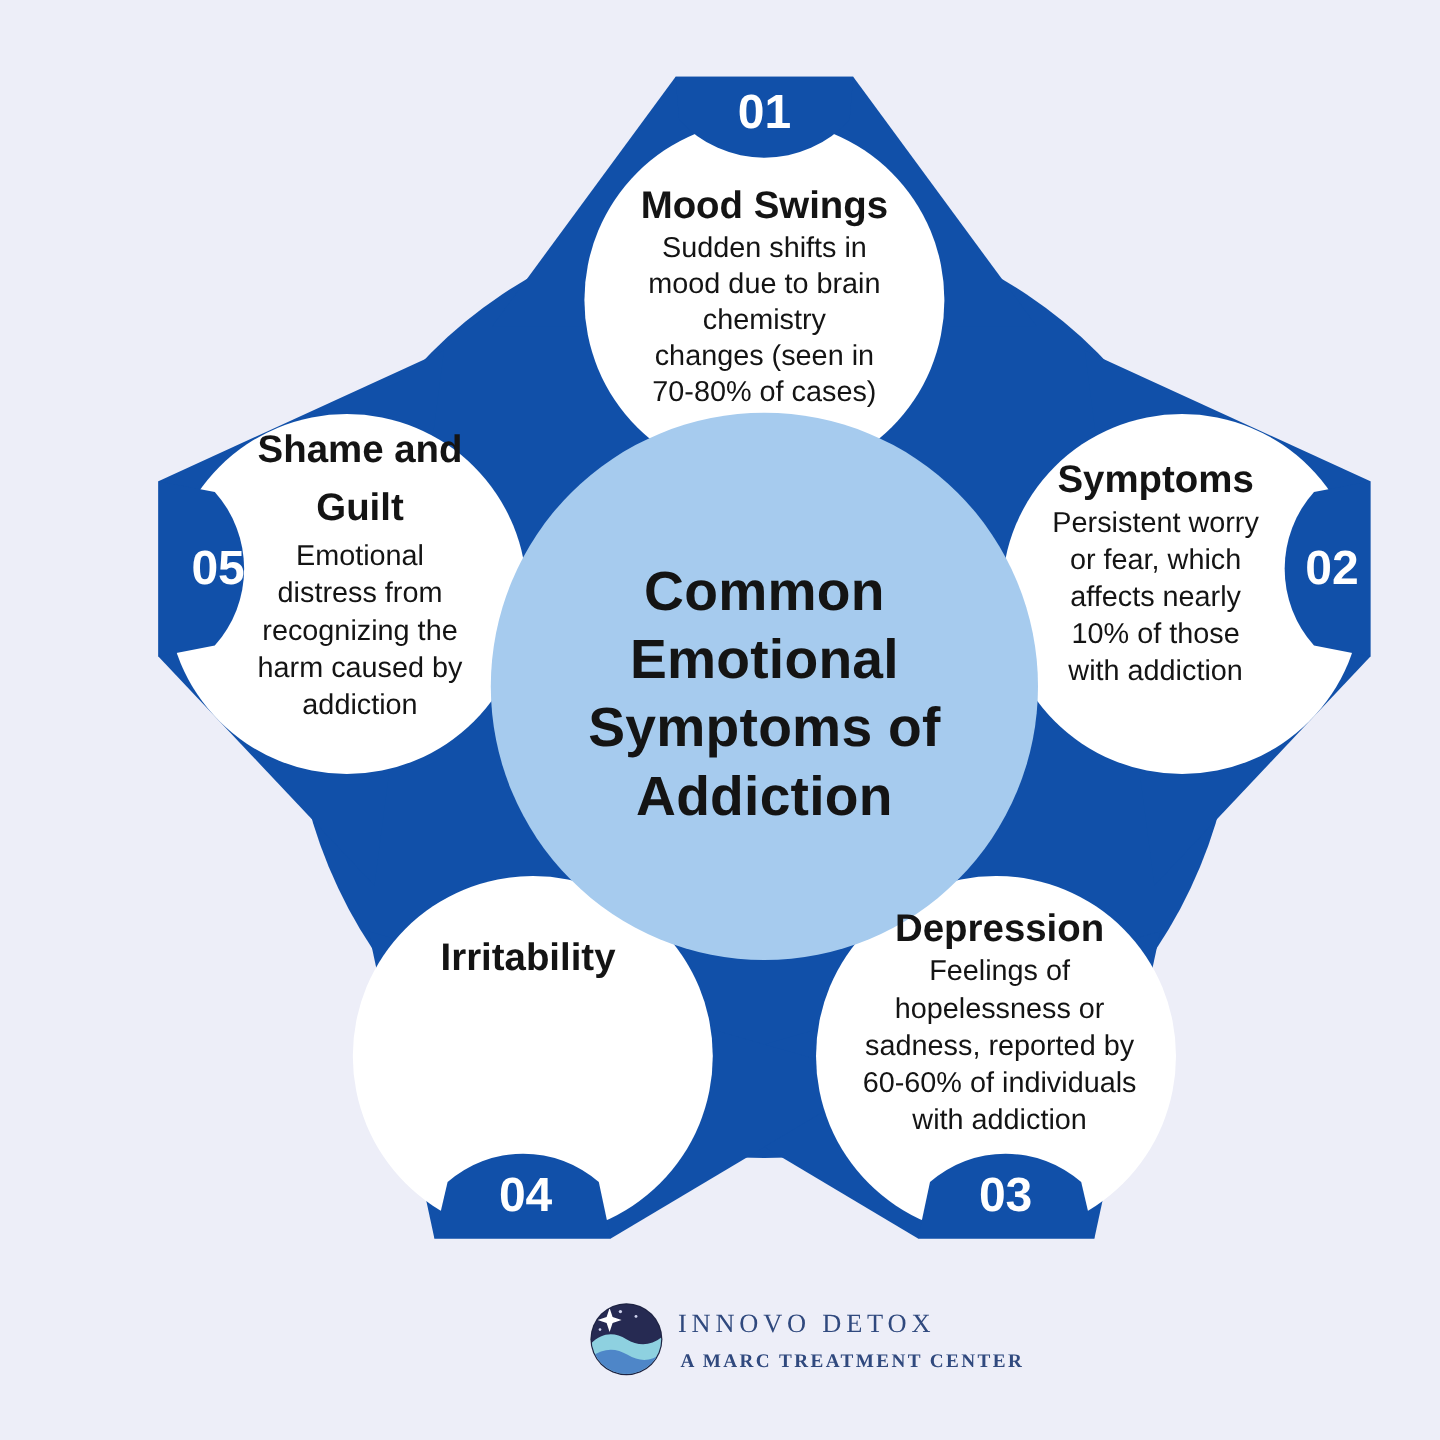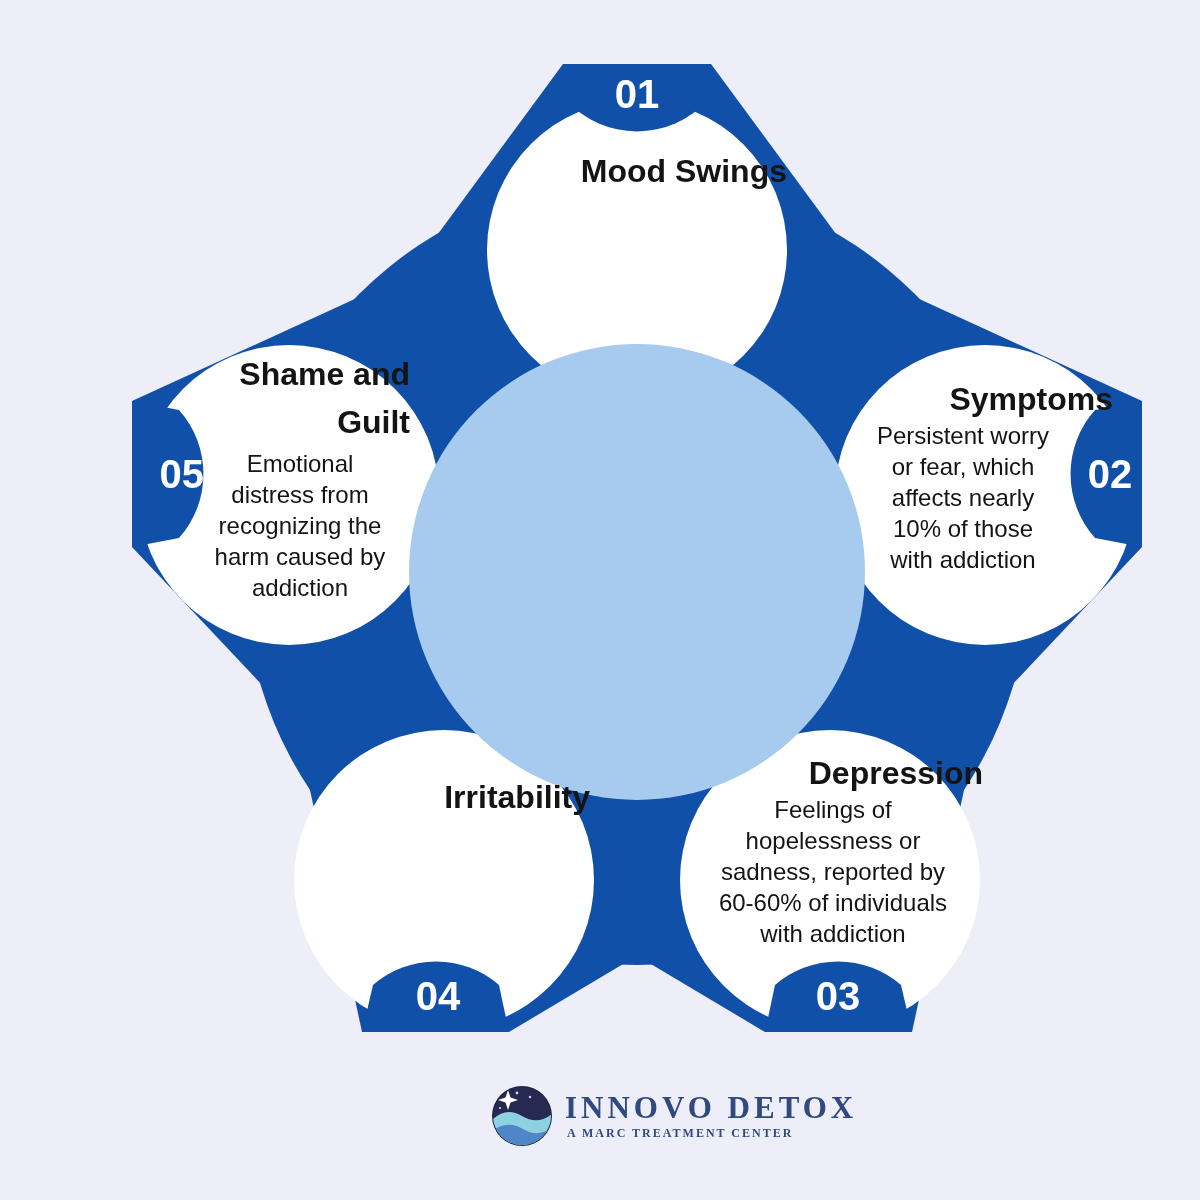--- a/index.html
+++ b/index.html
@@ -16,36 +16,36 @@
   .stage{position:absolute;inset:0;width:1200px;height:920px;}
   svg.diagram{position:absolute;left:0;top:0;}
   .fill-blue{fill:var(--blue);}
   .fill-node{fill:var(--node);}
   .fill-light{fill:var(--light);}
   .txt{position:absolute;color:var(--ink);text-align:center;}
   .center-title{
     width:340px;font-size:46px;line-height:57px;font-weight:bold;
     letter-spacing:.2px;
   }
-  .node-title{width:300px;font-size:32px;line-height:38px;font-weight:bold;text-align:right;}
+  .node-title{width:300px;font-size:32px;line-height:38px;font-weight:bold;}
   .node-title.two-line{width:220px;line-height:48px;}
   .node-desc{width:300px;font-size:24px;line-height:31px;white-space:pre-line;}
   .badge{
     position:absolute;width:80px;text-align:center;color:var(--badge);
     font-size:40px;line-height:44px;font-weight:bold;
   }
   .footer-brand{
     position:absolute;left:565px;top:1090px;color:var(--navy);
     font-family:"Liberation Serif","DejaVu Serif",serif;
-    font-size:31px;font-weight:700;letter-spacing:4px;white-space:nowrap;
+    font-size:22px;font-weight:400;letter-spacing:4px;white-space:nowrap;
   }
   .footer-tagline{
     position:absolute;left:567px;top:1126px;color:var(--navy);
     font-family:"Liberation Serif","DejaVu Serif",serif;
-    font-size:12px;font-weight:bold;letter-spacing:2px;white-space:nowrap;
+    font-size:16px;font-weight:bold;letter-spacing:2px;white-space:nowrap;
   }
 </style>
 </head>
 <body>
 
 <div class="stage">
 
   <svg class="diagram" width="1200" height="1200" viewBox="0 0 1200 1200">
 
     <circle cx="637" cy="572" r="393" class="fill-blue"></circle>
@@ -70,22 +70,28 @@
 
     <circle cx="637" cy="572" r="228" class="fill-light"></circle>
   </svg>
 
   <div class="badge" style="left:597px;top:72px;">01</div>
   <div class="badge" style="left:1070px;top:452px;">02</div>
   <div class="badge" style="left:798px;top:974px;">03</div>
   <div class="badge" style="left:398px;top:974px;">04</div>
   <div class="badge" style="left:124px;top:452px;text-align:right;">05</div>
 
+  <div class="txt center-title" style="left:467px;top:464px;">Common Emotional Symptoms of Addiction</div>
 
   <div class="txt node-title" style="left:487px;top:152px;">Mood Swings</div>
+  <div class="txt node-desc" style="left:487px;top:192px;line-height:30px;">Sudden shifts in
+mood due to brain
+chemistry
+changes (seen in
+70-80% of cases)</div>
 
   <div class="txt node-title" style="left:813px;top:380px;">Symptoms</div>
   <div class="txt node-desc" style="left:813px;top:420px;">Persistent worry
 or fear, which
 affects nearly
 10% of those
 with addiction</div>
 
   <div class="txt node-title" style="left:683px;top:754px;">Depression</div>
   <div class="txt node-desc" style="left:683px;top:794px;">Feelings of

